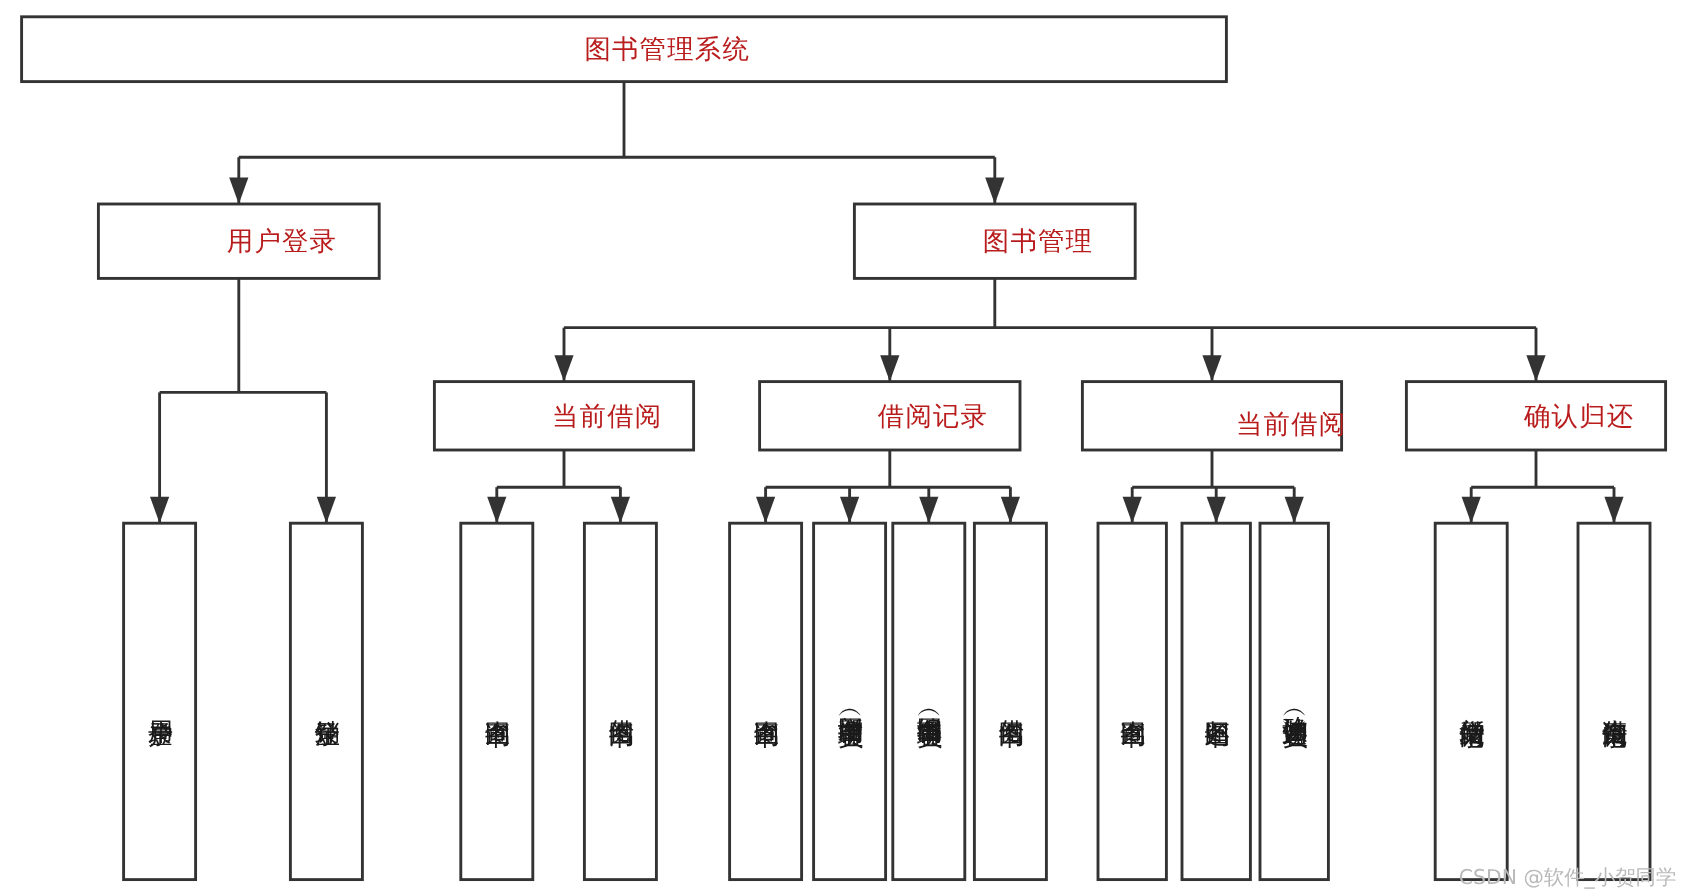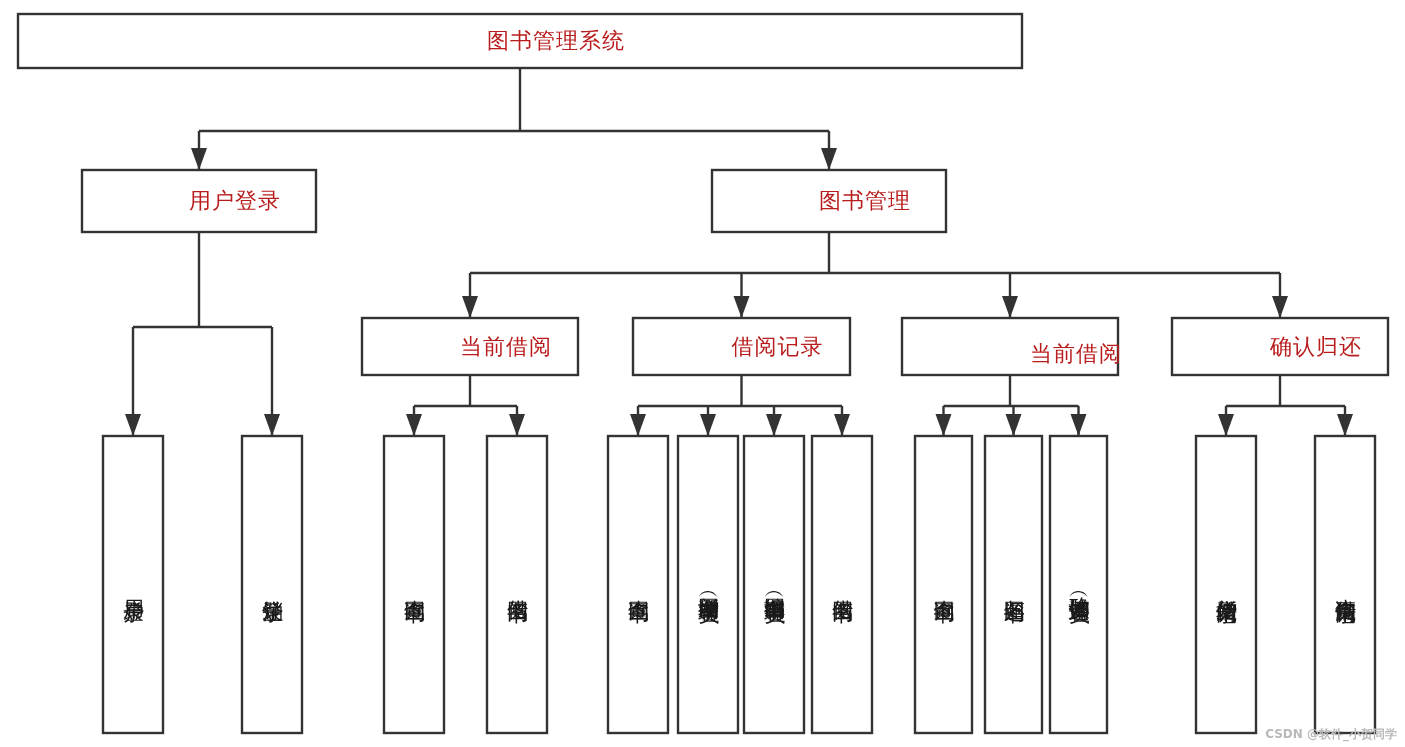--- a/index.html
+++ b/index.html
@@ -61,25 +61,24 @@
     letter-spacing: 1px;
     white-space: nowrap;
     pointer-events: none;
     margin-left: 36px;
   }
   #watermark {
     position: absolute;
     right: 8px;
     bottom: 4px;
     font-family: "DejaVu Sans", "Liberation Sans", sans-serif;
-    font-size: 12px;
+    font-size: 17px;
     color: #b9b9b9;
     white-space: nowrap;
     pointer-events: none;
-    font-weight: bold;
   }
 </style>
 </head>
 <body>
 
 <div id="diagram-root">
 
   <svg id="diagram-svg" width="1405" height="747" viewBox="0 0 1405 747">
     <g id="connectors-layer">
         <line x1="520" y1="68" x2="520" y2="131" class="connector"></line>

